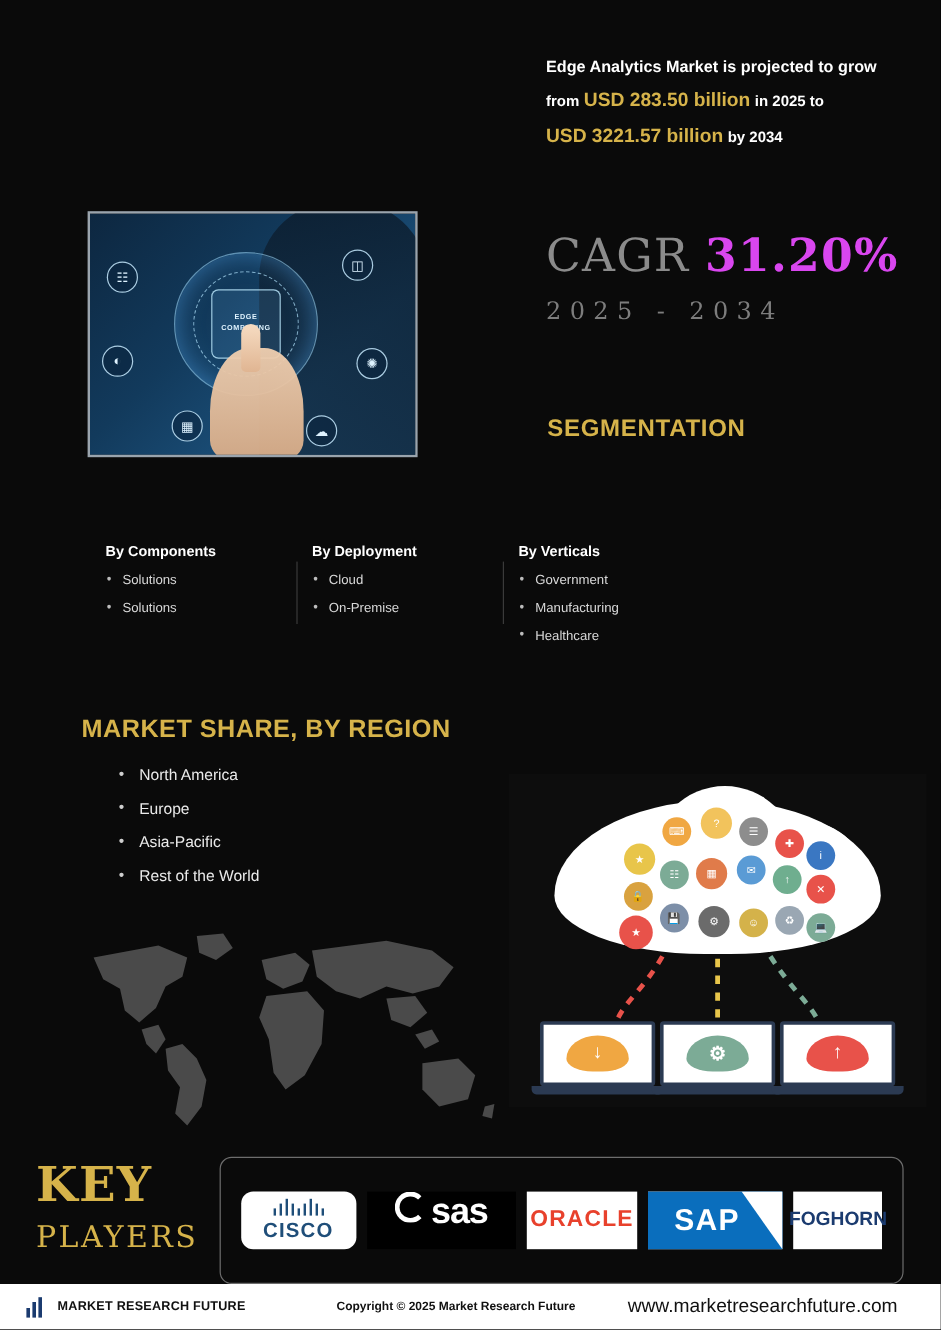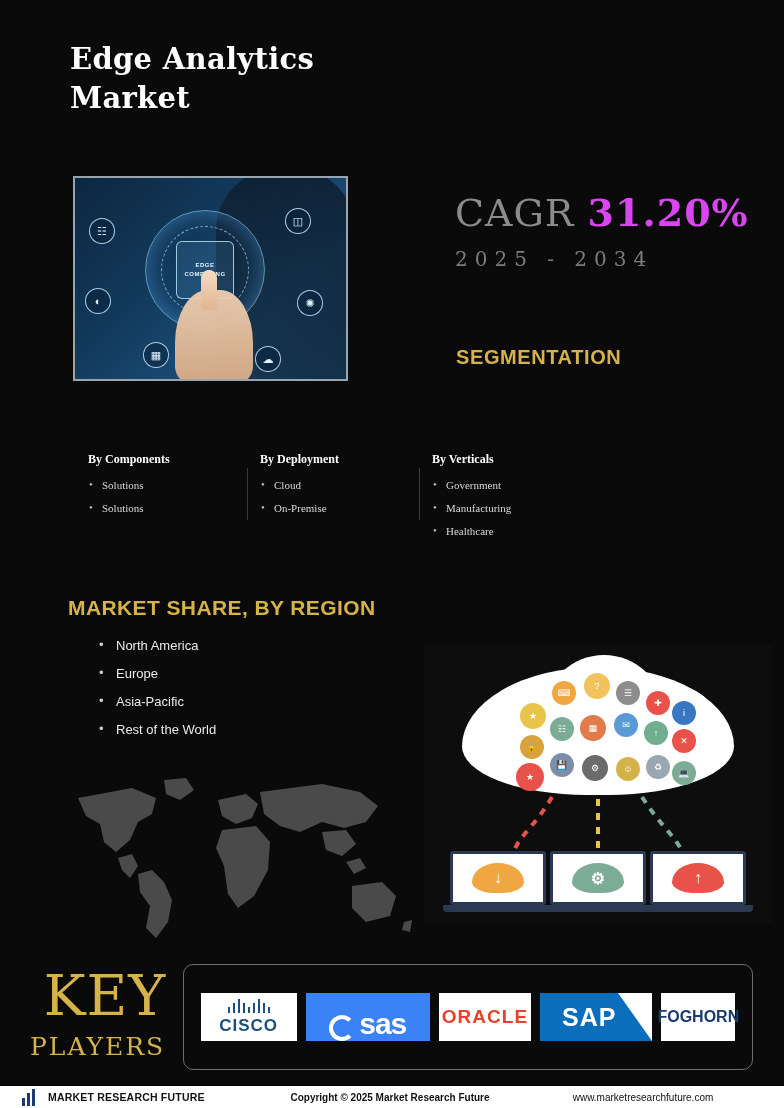--- a/index.html
+++ b/index.html
@@ -155,21 +155,20 @@
   
   .seg {
     position: absolute;
     left: 88px; top: 452px;
     width: 620px;
     display: flex;
   }
   .seg-col {
     position: relative;
     padding-right: 14px;
-    font-family: Liberation Serif, serif;
   }
   .seg-col.c0 { width: 172px; }
   .seg-col.c1 { width: 172px; }
   .seg-col.c2 { width: 168px; }
   .seg-col.c3 { width: 140px; }
   .seg-col.sep::after {
     content: "";
     position: absolute;
     right: 12px; top: 16px;
     width: 1px; height: 52px;
@@ -286,26 +285,25 @@
   }
 
   
   .key-players {
     position: absolute;
     left: 30px; top: 968px;
     width: 150px;
   }
   .kp-key {
     font-family: "DejaVu Serif", serif;
-    font-weight: normal;
-    font-size: 56px;
+    font-weight: bold;
+    font-size: 40px;
     letter-spacing: 1px;
     color: #d6b34a;
     line-height: 1.0;
-    text-align: center;
   }
   .kp-players {
     font-family: "DejaVu Serif", serif;
     font-size: 25px;
     letter-spacing: 2px;
     color: #d6b34a;
     margin-top: 8px;
   }
 
   .logos {
@@ -319,72 +317,81 @@
     justify-content: space-around;
     padding: 0 12px;
   }
   .logo {
     background: #fff;
     height: 48px;
     display: flex;
     align-items: center;
     justify-content: center;
   }
-  .logo-cisco { width: 96px; color: #1f4e79; }
+  .logo-cisco { width: 96px; color: #1f4e79; border-radius: 10px; }
   .logo-sas   { width: 124px; }
   .logo-oracle{ width: 92px; }
   .logo-sap   { width: 112px; }
   .logo-fog   { width: 74px; }
 
   .cisco-bars { display: flex; align-items: flex-end; gap: 3px; height: 15px; }
   .cisco-bars i { display: block; width: 2px; background: #1f4e79; }
   .cisco-text { font-size: 17px; font-weight: bold; color: #1f4e79; letter-spacing: 1px; font-family: "Liberation Sans", sans-serif; }
 
   .sas-text { font-size: 30px; font-weight: bold; color: #fff; letter-spacing: -1px; }
-  .sas-box { background:#3b82f6; width:100%; height:100%; display:flex; align-items:flex-end; justify-content:center; gap:4px;}
+  .sas-box { background:#000000; width:100%; height:100%; display:flex; align-items:flex-start; justify-content:center; gap:4px;}
   .sas-swirl { width: 26px; height: 26px; border-radius: 50%; border: 4px solid #fff; border-right-color: transparent; }
 
   .oracle-text { color: #e8412c; font-size: 19px; font-weight: bold; letter-spacing: 1px; }
   .sap-box { background:#0a6ebd; width:100%; height:100%; display:flex; align-items:center; justify-content:center; position:relative; overflow:hidden;}
   .sap-box::after{content:"";position:absolute;right:0;top:0;border-left:34px solid transparent;border-top:48px solid #fff;}
   .sap-text{ color:#fff; font-size:25px; font-weight:bold; letter-spacing:1px; position:relative; z-index:2; margin-right:14px;}
   .fog-text { font-size: 16px; font-weight: bold; color: #1b3b6f; }
 
   
   .footer {
     position: absolute;
     left: 0; bottom: 0;
-    width: 784px; height: 22px;
+    width: 784px; height: 38px;
     background: #ffffff;
     display: flex;
     align-items: center;
     color: #111;
     font-size: 10px;
     gap: 16px;
   }
   .footer .brand {
     display: flex; align-items: center; gap: 6px;
     margin-left: 22px; width: 240px;
   }
   .footer .brand-mark {
     width: 20px; height: 18px;
     display: flex; align-items: flex-end; gap: 2px;
   }
   .footer .brand-mark i { display:block; width:3px; background:#1b3b6f; }
   .footer .brand-text { font-weight: bold; font-size: 10.5px; letter-spacing: .2px; }
   .footer .copy { flex: 1; text-align: center; font-weight: bold; font-size: 10px; }
-  .footer .site { width: 250px; text-align: center; margin-right: 16px; font-size: 10px; }
+  .footer .site { width: 250px; text-align: right; margin-right: 36px; font-size: 16px; }
 </style>
 </head>
 <body>
 
 <div class="page">
 
-  <div class="title">Edge Analytics Market</div>
-
+
+  <div class="blurb">
+    <span>Edge Analytics Market is projected to grow</span>
+    <br>
+    <span class="small">from</span>
+    <span class="gold">USD 283.50 billion</span>
+    <span class="small">in 2025 to</span>
+    <br>
+    <span class="gold">USD 3221.57 billion</span>
+    <span class="small">by 2034</span>
+  </div>
 
   <div class="hero">
     <div class="silhouette"></div>
     <div class="circle-big"></div>
     <div class="circle-mid"></div>
     <div class="core">EDGE COMPUTING</div>
     <div class="node" style="left:14px; top:40px;">☷</div>
     <div class="node" style="left:210px; top:30px;">◫</div>
     <div class="node" style="left:10px; top:110px;">◐</div>
     <div class="node" style="left:222px; top:112px;">✺</div>

